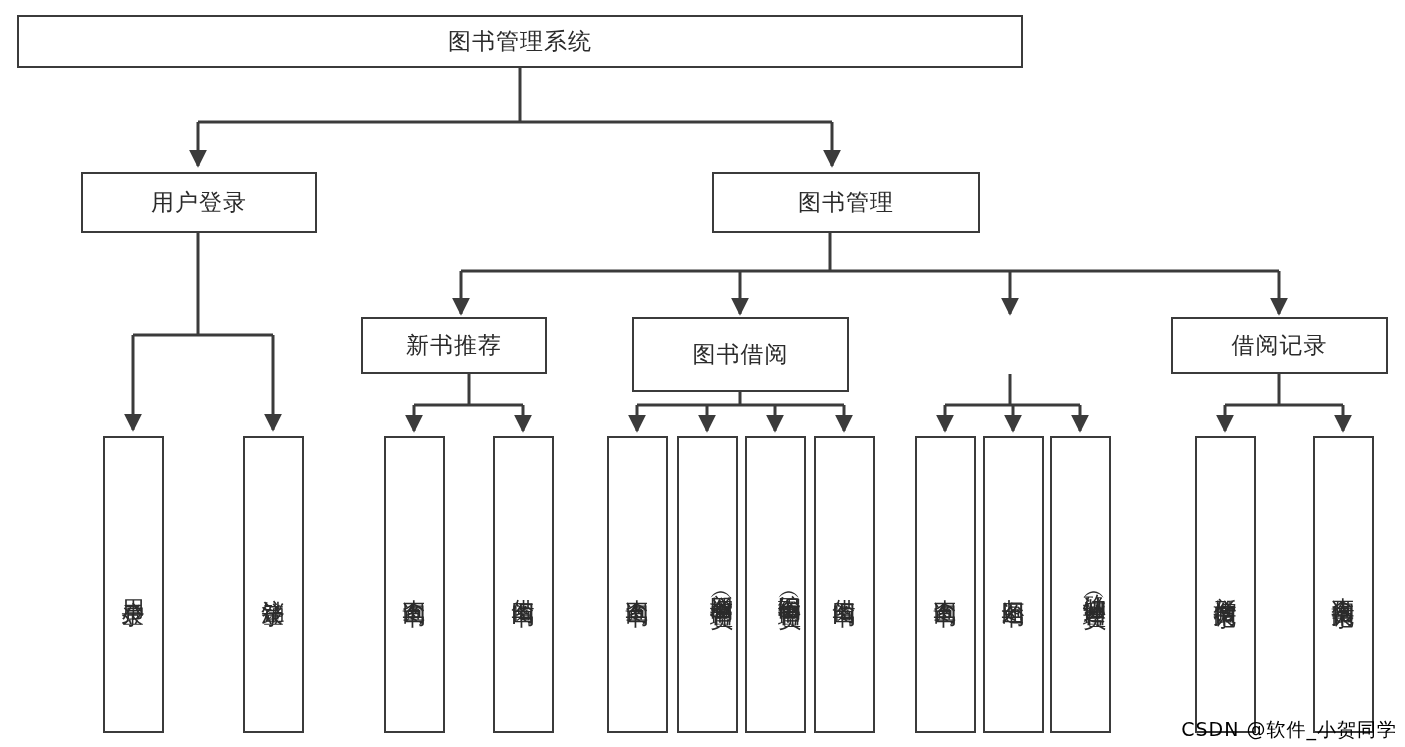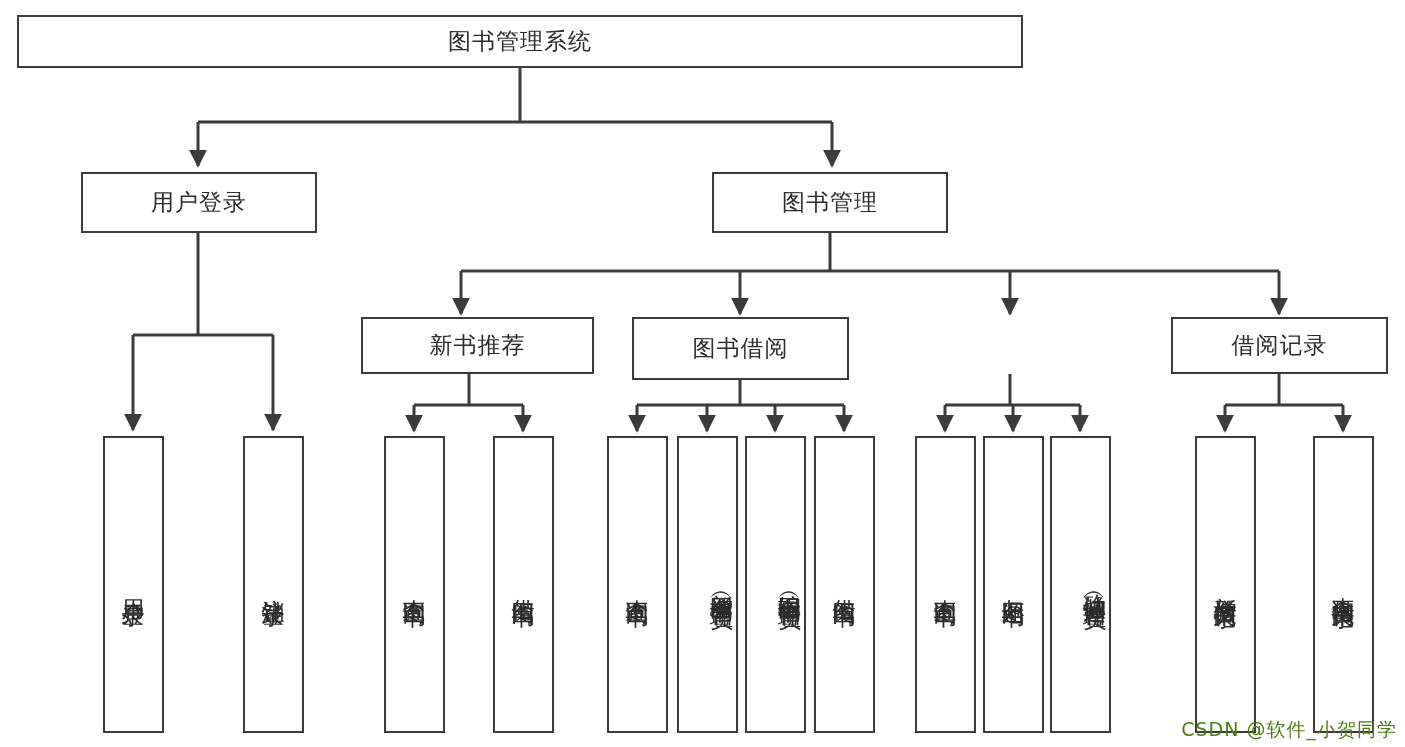--- a/index.html
+++ b/index.html
@@ -60,21 +60,21 @@
     align-items: flex-start;
   }
   .node-box.vertical.align-center {
     align-items: center;
   }
   .watermark {
     position: absolute;
     right: 8px;
     bottom: 4px;
     font-size: 19px;
-    color: #4d7c0f;
+    color: #000000;
     letter-spacing: 1px;
     white-space: nowrap;
     pointer-events: none;
   }
 </style>
 </head>
 <body>
 
 <div id="diagram-root">
 
@@ -130,29 +130,29 @@
   </svg>
 
   <div class="node-box horizontal" style="left:17px; top:15px; width:1006px; height:53px;">
     <span class="node-label">图书管理系统</span>
   </div>
 
   <div class="node-box horizontal" style="left:81px; top:172px; width:236px; height:61px;">
     <span class="node-label">用户登录</span>
   </div>
 
-  <div class="node-box horizontal" style="left:712px; top:172px; width:236px; height:61px;">
+  <div class="node-box horizontal" style="left:712px; top:172px; width:268px; height:61px;">
     <span class="node-label">图书管理</span>
   </div>
 
-  <div class="node-box horizontal" style="left:361px; top:317px; width:233px; height:57px;">
+  <div class="node-box horizontal" style="left:361px; top:317px; width:186px; height:57px;">
     <span class="node-label">新书推荐</span>
   </div>
 
-  <div class="node-box horizontal" style="left:632px; top:317px; width:217px; height:63px;">
+  <div class="node-box horizontal" style="left:632px; top:317px; width:217px; height:75px;">
     <span class="node-label">图书借阅</span>
   </div>
 
 
   <div class="node-box horizontal" style="left:1171px; top:317px; width:217px; height:57px;text-align:right;">
     <span class="node-label">借阅记录</span>
   </div>
 
   <div class="node-box vertical align-center" style="left:103px; top:436px; width:61px; height:297px;">
     <span class="node-label">用户登录</span>

